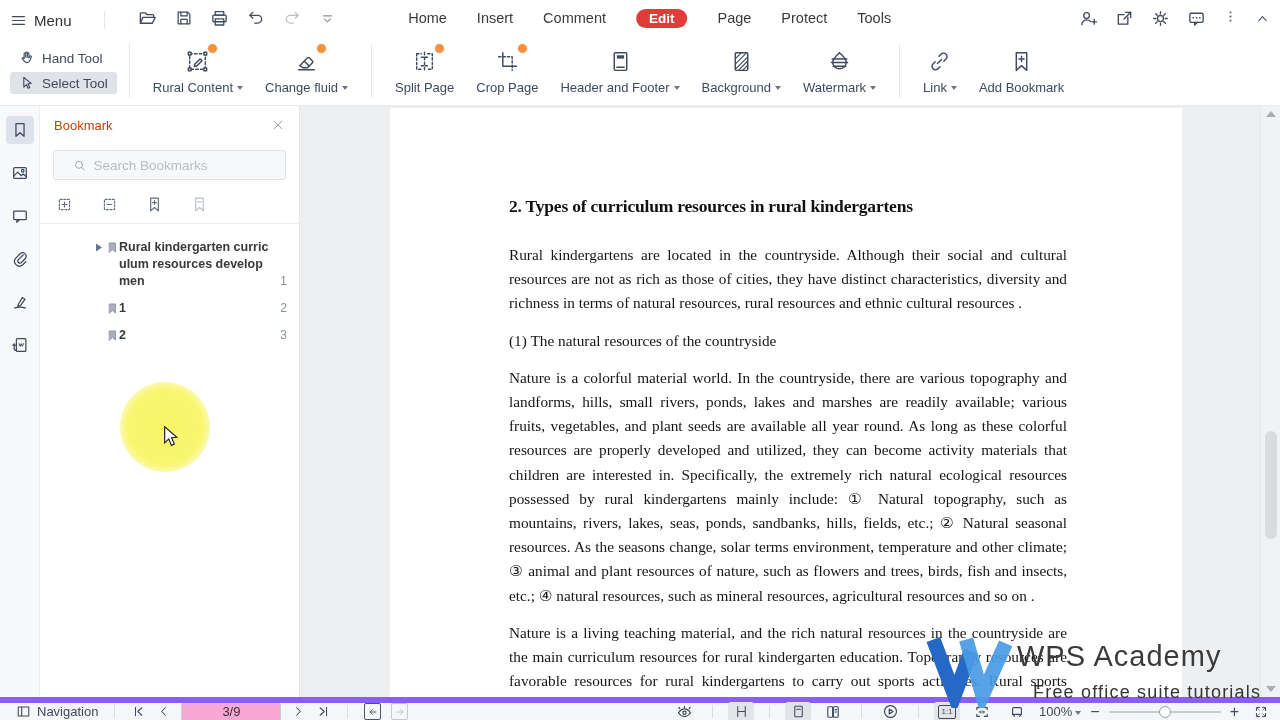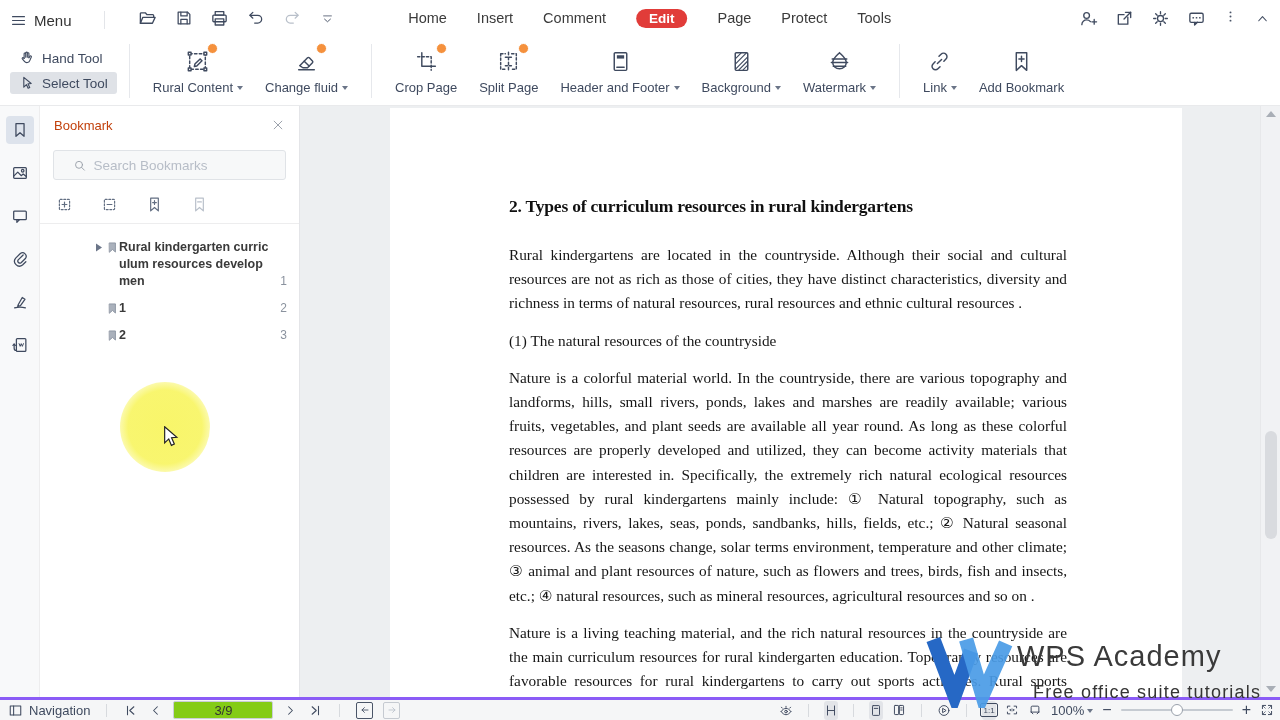--- a/index.html
+++ b/index.html
@@ -64,28 +64,28 @@
 
   .highlight-circle { position:absolute; left:120px; top:276px; width:90px; height:90px; border-radius:50%; z-index:6;
     background:radial-gradient(circle, rgba(248,245,100,0.96) 0%, rgba(248,245,100,0.93) 58%, rgba(248,245,100,0.55) 70%, rgba(248,245,100,0) 79%); }
   .cursor { position:absolute; left:163px; top:320px; z-index:7; }
 
   .watermark { position:absolute; left:925px; top:520px; width:345px; height:180px; z-index:5; pointer-events:none; }
   .wm-title { position:absolute; left:92px; top:14px; font-size:29px; color:#3a3a3a; letter-spacing:1px; }
   .wm-sub { position:absolute; left:108px; top:56px; font-size:18px; color:#353535; letter-spacing:1.2px; }
 
   
-  .statusbar { height:23px; background:#f5f6f7; border-top:3px solid #8b5cf6; display:flex; align-items:center; font-size:13px; color:#3f4a5f; padding:0 8px; position:relative; }
+  .statusbar { height:23px; background:#f5f6f7; border-top:6px solid #8b5cf6; display:flex; align-items:center; font-size:13px; color:#3f4a5f; padding:0 16px; position:relative; }
   .sb-left { display:flex; align-items:center; gap:10px; }
   .sb-sep { width:1px; height:13px; background:#d7dade; margin:0 6px; }
-  .pagebox { width:100px; height:18px; background:#84cc16; border:1px solid #c9ced6; border-radius:2px; display:flex; align-items:center; justify-content:center; font-size:13px; color:#333; }
+  .pagebox { width:100px; height:18px; background:#f9a8d4; border:1px solid #c9ced6; border-radius:2px; display:flex; align-items:center; justify-content:center; font-size:13px; color:#333; }
   .navbox { width:17px; height:17px; border:1.2px solid #4a5568; border-radius:2px; display:flex; align-items:center; justify-content:center; }
   .navbox.dis { border-color:#c5cad1; }
   .sb-right { position:absolute; right:6px; display:flex; align-items:center; gap:9px; }
-  .sb-ibtn { width:14px; height:19px; display:flex; align-items:center; justify-content:center; border-radius:3px; }
+  .sb-ibtn { width:26px; height:19px; display:flex; align-items:center; justify-content:center; border-radius:3px; }
   .sb-ibtn.on { background:#e2e4e8; }
   .zoom-txt { display:flex; align-items:center; gap:3px; color:#3f4a5f; }
   .sl-track { width:112px; height:2px; background:#c6cbd2; position:relative; border-radius:1px; }
   .sl-knob { position:absolute; left:50%; top:-5px; margin-left:-6px; width:12px; height:12px; background:#fff; border:1px solid #9aa1ab; border-radius:50%; }
   .pm { font-size:16px; color:#3f4a5f; line-height:1; }
   .ratio-box { border:1.3px solid #3f4a5f; border-radius:2px; font-size:8px; padding:1.5px 2.5px; color:#3f4a5f; letter-spacing:0; }
 </style>
 </head>
 <body>
 
@@ -239,41 +239,41 @@
     <span class="tlbl">
         <span>Change fluid</span>
         <i class="caret"></i>
       </span>
   </div>
   <div class="vdiv"></div>
 
   <div class="tbtn">
     <span class="ticon">
       <svg class="ic" width="25" height="25" viewBox="0 0 24 24">
-          <path d="M7.5 3.5 V16.5 H20.5"></path>
-          <path d="M3.5 7.5 H16.5 V20.5" stroke-dasharray="2.2 2"></path>
-        </svg>
-      <i class="badge"></i>
-    </span>
-    <span class="tlbl">
-        <span>Crop Page</span>
-      </span>
-  </div>
-
-  <div class="tbtn">
-    <span class="ticon">
-      <svg class="ic" width="25" height="25" viewBox="0 0 24 24">
           <path d="M4.5 4.5 H9 M4.5 4.5 V19.5 H9 M15 4.5 H19.5 V19.5 H15" stroke-dasharray="2.2 2"></path>
           <path d="M12 3 V21" stroke-dasharray="2.6 2.2"></path>
           <path d="M9 8 h6 M9 16 h6" stroke-dasharray="2 1.8"></path>
         </svg>
       <i class="badge"></i>
     </span>
     <span class="tlbl">
         <span>Split Page</span>
+      </span>
+  </div>
+
+  <div class="tbtn">
+    <span class="ticon">
+      <svg class="ic" width="25" height="25" viewBox="0 0 24 24">
+          <path d="M7.5 3.5 V16.5 H20.5"></path>
+          <path d="M3.5 7.5 H16.5 V20.5" stroke-dasharray="2.2 2"></path>
+        </svg>
+      <i class="badge"></i>
+    </span>
+    <span class="tlbl">
+        <span>Crop Page</span>
       </span>
   </div>
 
   <div class="tbtn">
     <span class="ticon">
       <svg class="ic" width="25" height="25" viewBox="0 0 24 24">
           <rect x="6" y="3.5" width="12" height="17" rx="1"></rect>
           <rect x="8.5" y="6" width="7" height="3.2" fill="#3f4a5f" stroke="none"></rect>
           <path d="M8.5 17.5 h7"></path>
         </svg>

